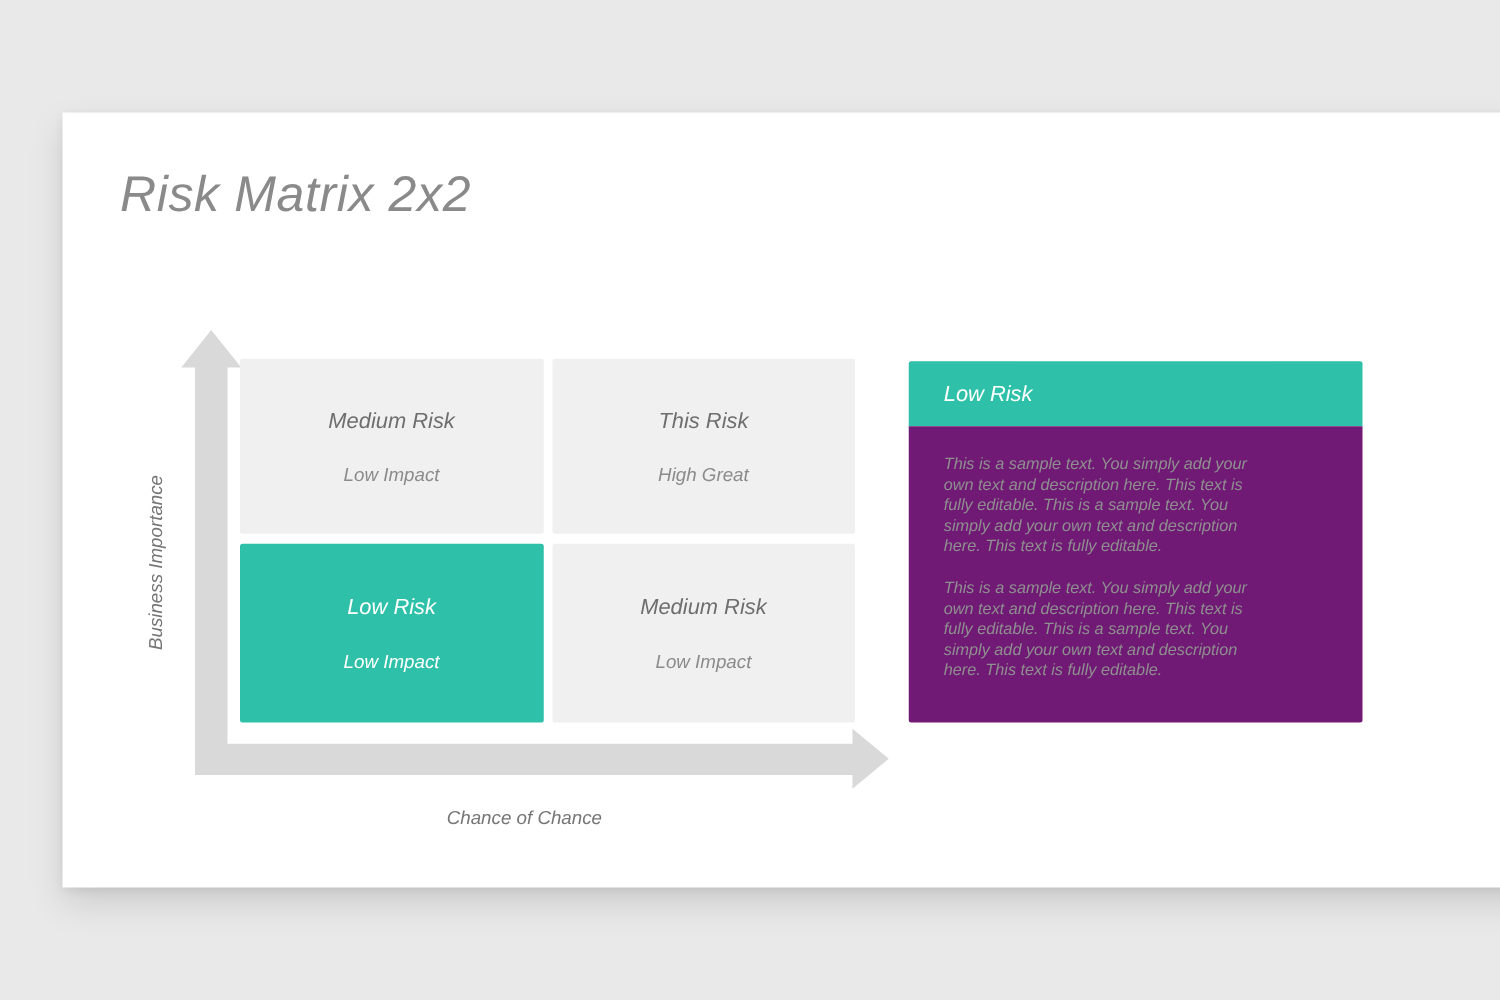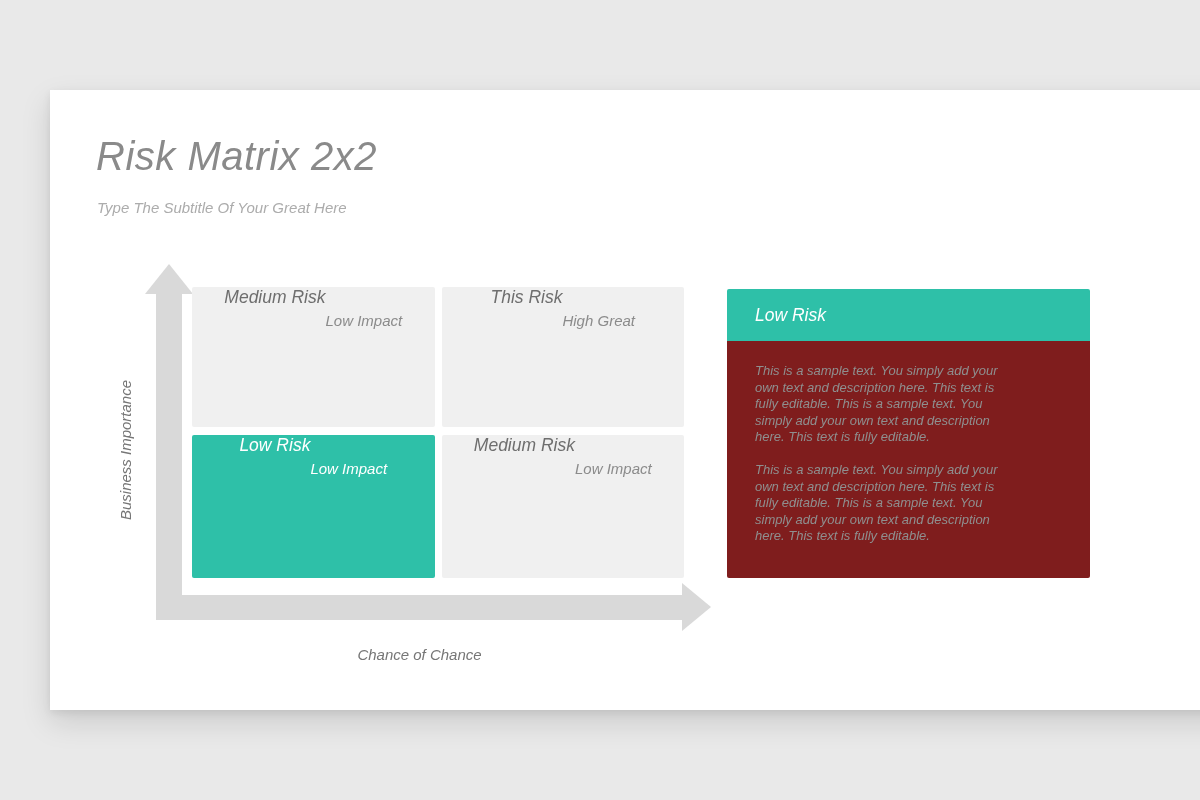--- a/index.html
+++ b/index.html
@@ -51,50 +51,49 @@
     border-left:29px solid #d9d9d9;
   }
   
   .matrix-grid {
     position:absolute; left:142px; top:197px; width:492px;
     display:grid; grid-template-columns:1fr 1fr; grid-template-rows:140px 143px;
     column-gap:7px; row-gap:8px;
   }
   .tile {
     background:#f0f0f0; border-radius:2px;
-    display:flex; justify-content:center;
+    display:flex; flex-direction:column; align-items:center; justify-content:center;
   }
   .tile-risk  { font-size:17.5px; color:#6e6e6e; }
   .tile-impact{ font-size:15px;  color:#8b8b8b; margin-top:25px; }
   .tile.highlighted { background:#2ec0a8; }
   .tile.highlighted .tile-risk,
   .tile.highlighted .tile-impact { color:#ffffff; }
   
   .panel { position:absolute; left:677px; top:199px; width:363px; }
   .panel-header {
     height:52px; background:#2ec0a8; color:#ffffff;
     display:flex; align-items:center; padding-left:28px;
     font-size:17.5px; border-radius:2px 2px 0 0;
   }
   .panel-body {
-    height:237px; background:#7f1d1d; border-radius:0 0 2px 2px;
+    height:237px; background:#701a75; border-radius:0 0 2px 2px;
     padding:22px 70px 0 28px;
   }
   .panel-body p {
     font-size:13px; line-height:16.6px; color:#8f8f8f; margin-bottom:16px;
   }
 </style>
 </head>
 <body>
 
 <div class="stage">
   <div class="slide">
 
     <h1 class="slide-title">Risk Matrix 2x2</h1>
-    <p class="slide-subtitle">Type The Subtitle Of Your Great Here</p>
 
     <div class="y-axis-label">Business Importance</div>
     <div class="arrow-v-head"></div>
     <div class="arrow-v-shaft"></div>
     <div class="arrow-h-shaft"></div>
     <div class="arrow-h-head"></div>
     <div class="x-axis-label">Chance of Chance</div>
 
     <div class="matrix-grid">
       <div class="tile">

